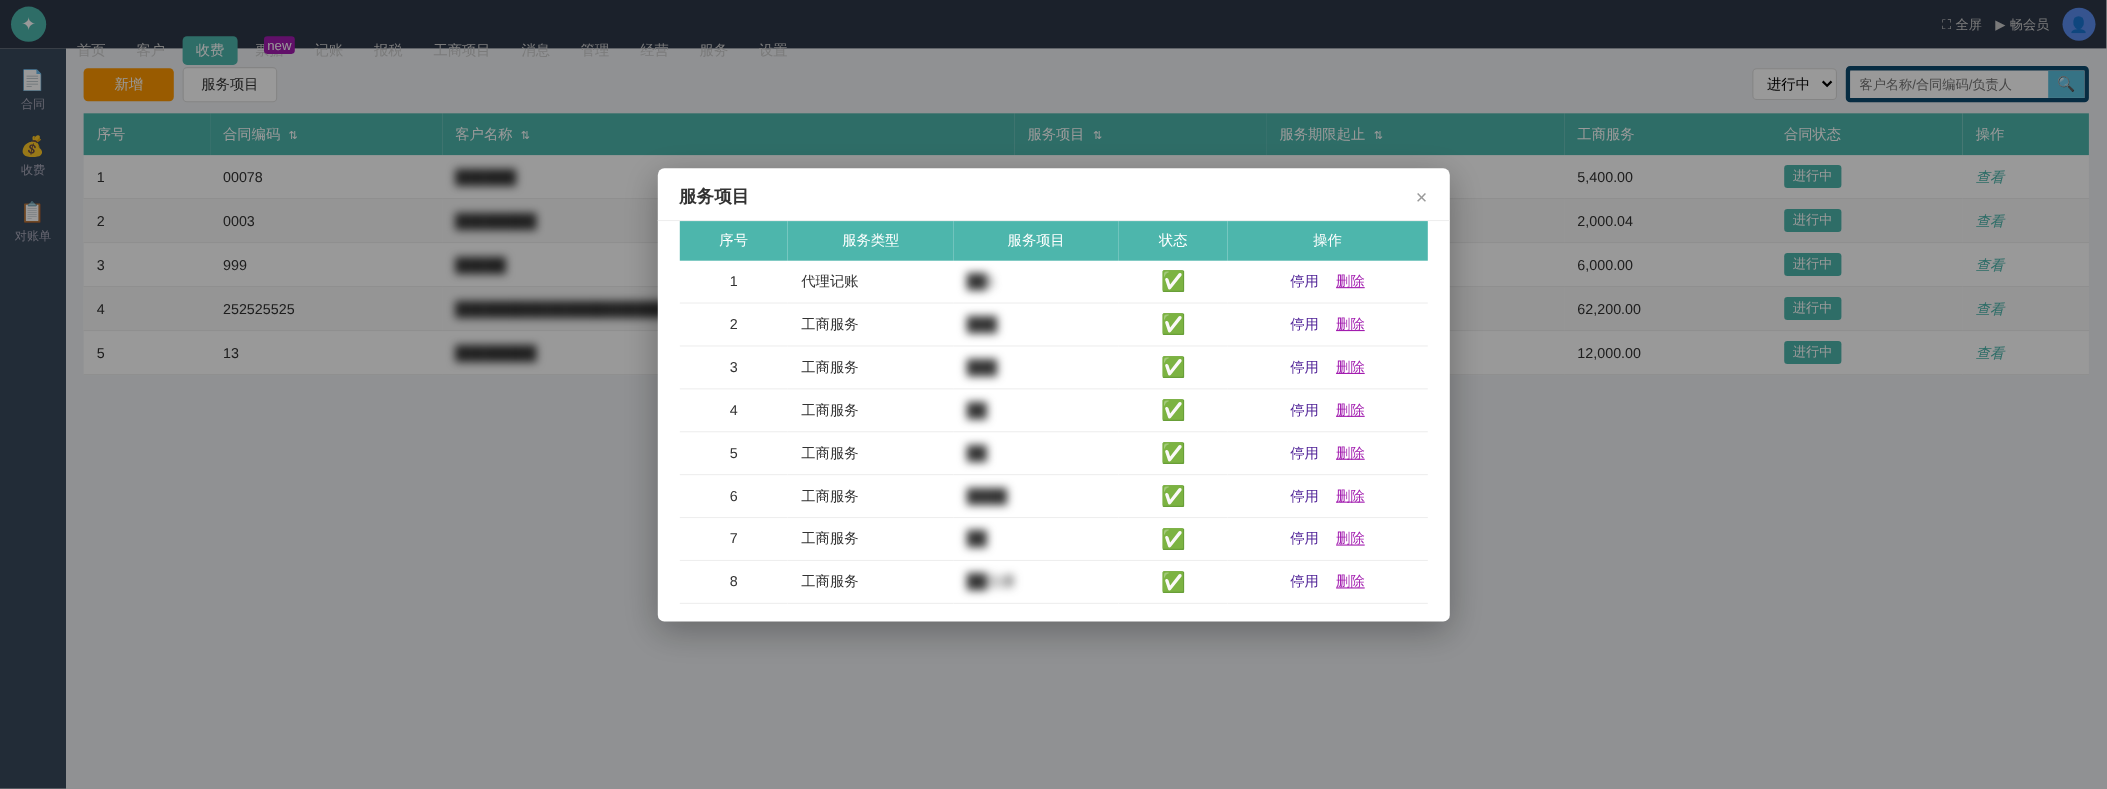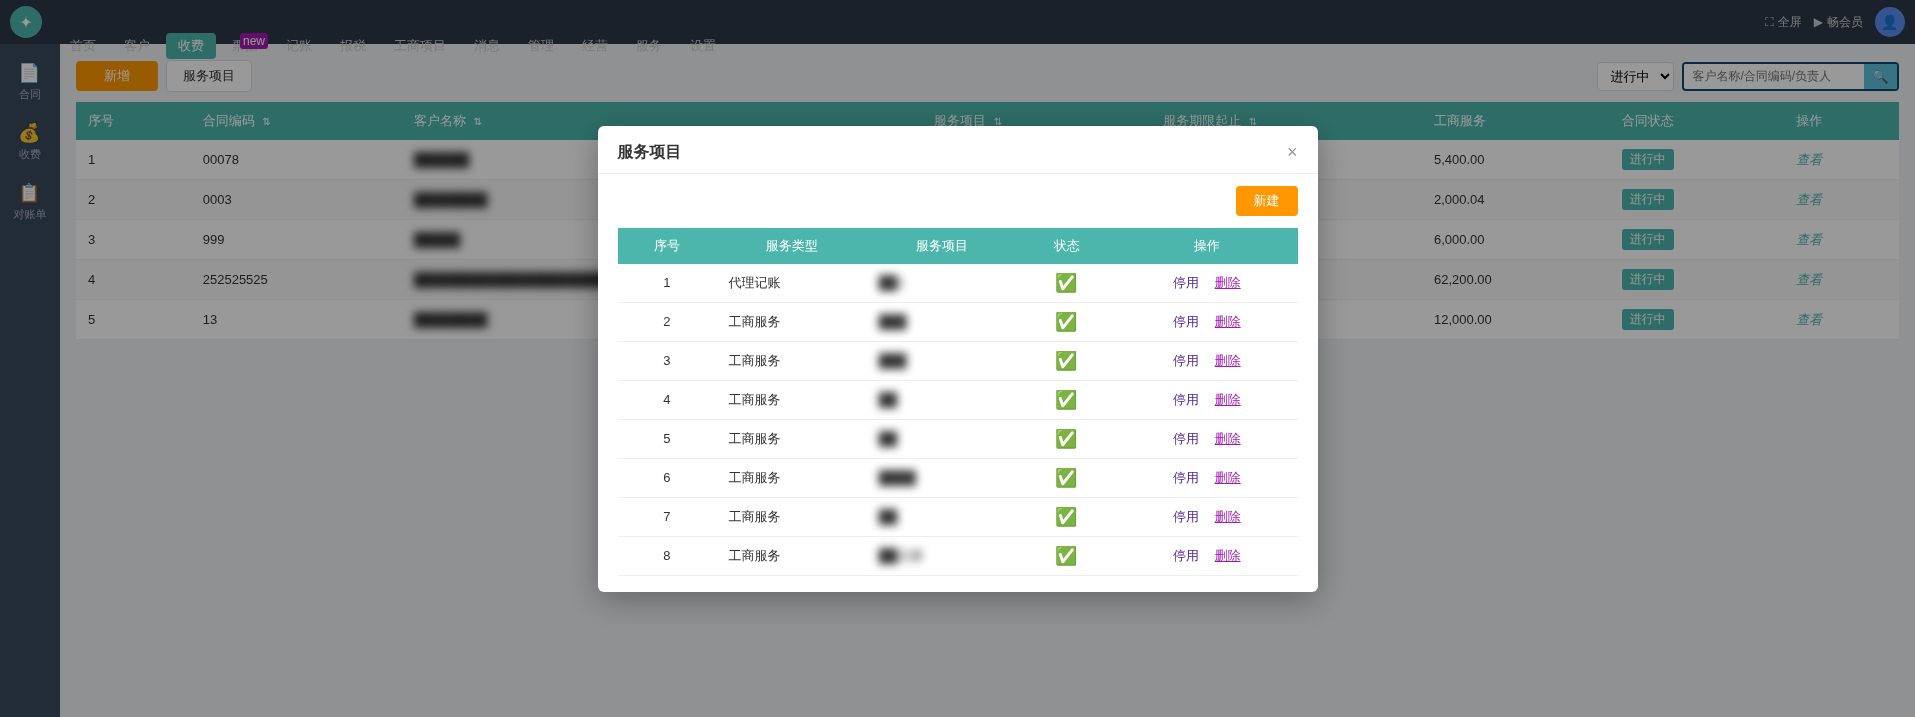--- a/index.html
+++ b/index.html
@@ -67,21 +67,21 @@
     .btn-service {
       background: white; color: #333; border: 1px solid #ddd; padding: 6px 16px;
       border-radius: 4px; cursor: pointer; font-size: 13px;
     }
     .toolbar-right { margin-left: auto; display: flex; align-items: center; gap: 8px; }
     .status-select {
       border: 1px solid #ddd; padding: 5px 8px; border-radius: 4px; font-size: 13px;
       background: white;
     }
     .search-box {
-      display: flex; align-items: center; border: 2px solid #0c4a6e; border-radius: 4px;
+      display: flex; align-items: center; border: 4px solid #0c4a6e; border-radius: 4px;
       background: white; overflow: hidden;
     }
     .search-input {
       border: none; outline: none; padding: 5px 8px; font-size: 12px; width: 180px;
       color: #999;
     }
     .search-icon-btn {
       background: #5bc0de; border: none; padding: 5px 8px; cursor: pointer; color: white;
     }
 
@@ -293,23 +293,20 @@
 
   </main>
 </div>
 
 <div class="overlay" id="modal-overlay">
   <div class="modal">
     <div class="modal-header">
       <span class="modal-title">服务项目</span>
       <span class="modal-close">×</span>
     </div>
-    <div class="modal-toolbar">
-      <button class="btn-new-modal">新建</button>
-    </div>
     <div class="modal-body">
       <table class="modal-table" id="modal-table">
           <thead>
             <tr>
               <th>序号</th>
               <th>服务类型</th>
               <th>服务项目</th>
               <th>状态</th>
               <th>操作</th>
             </tr>

